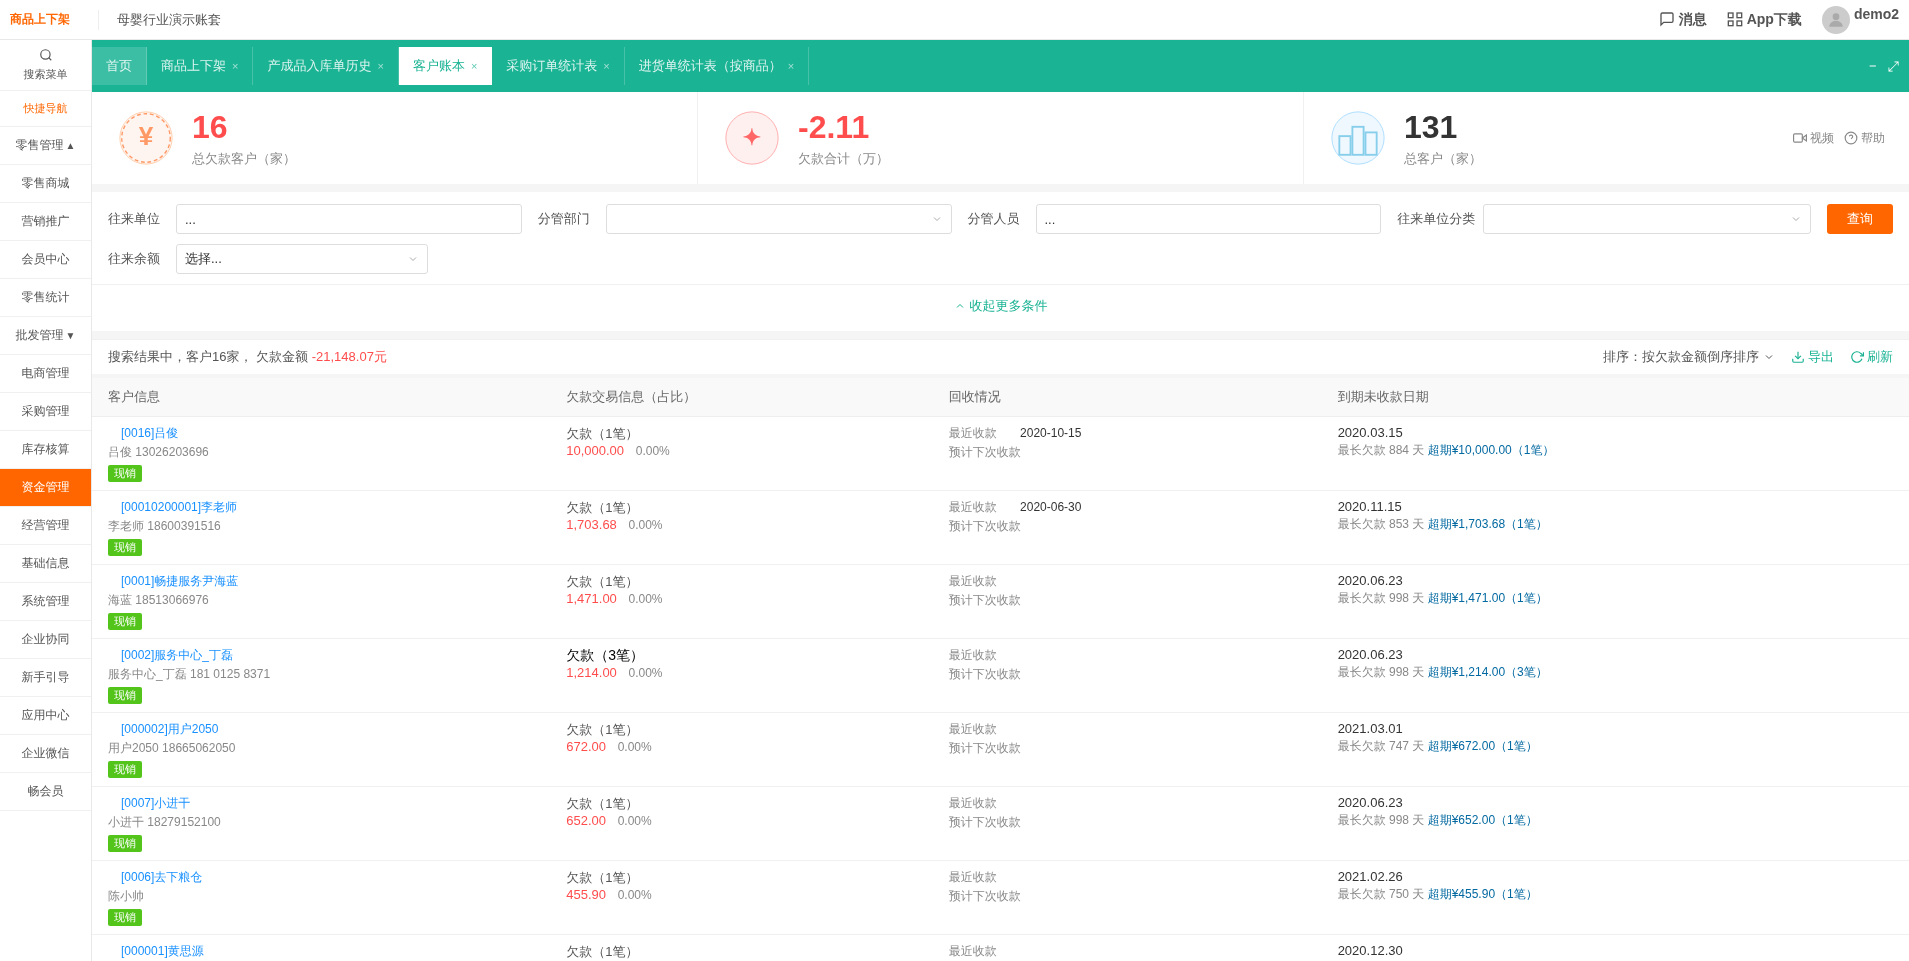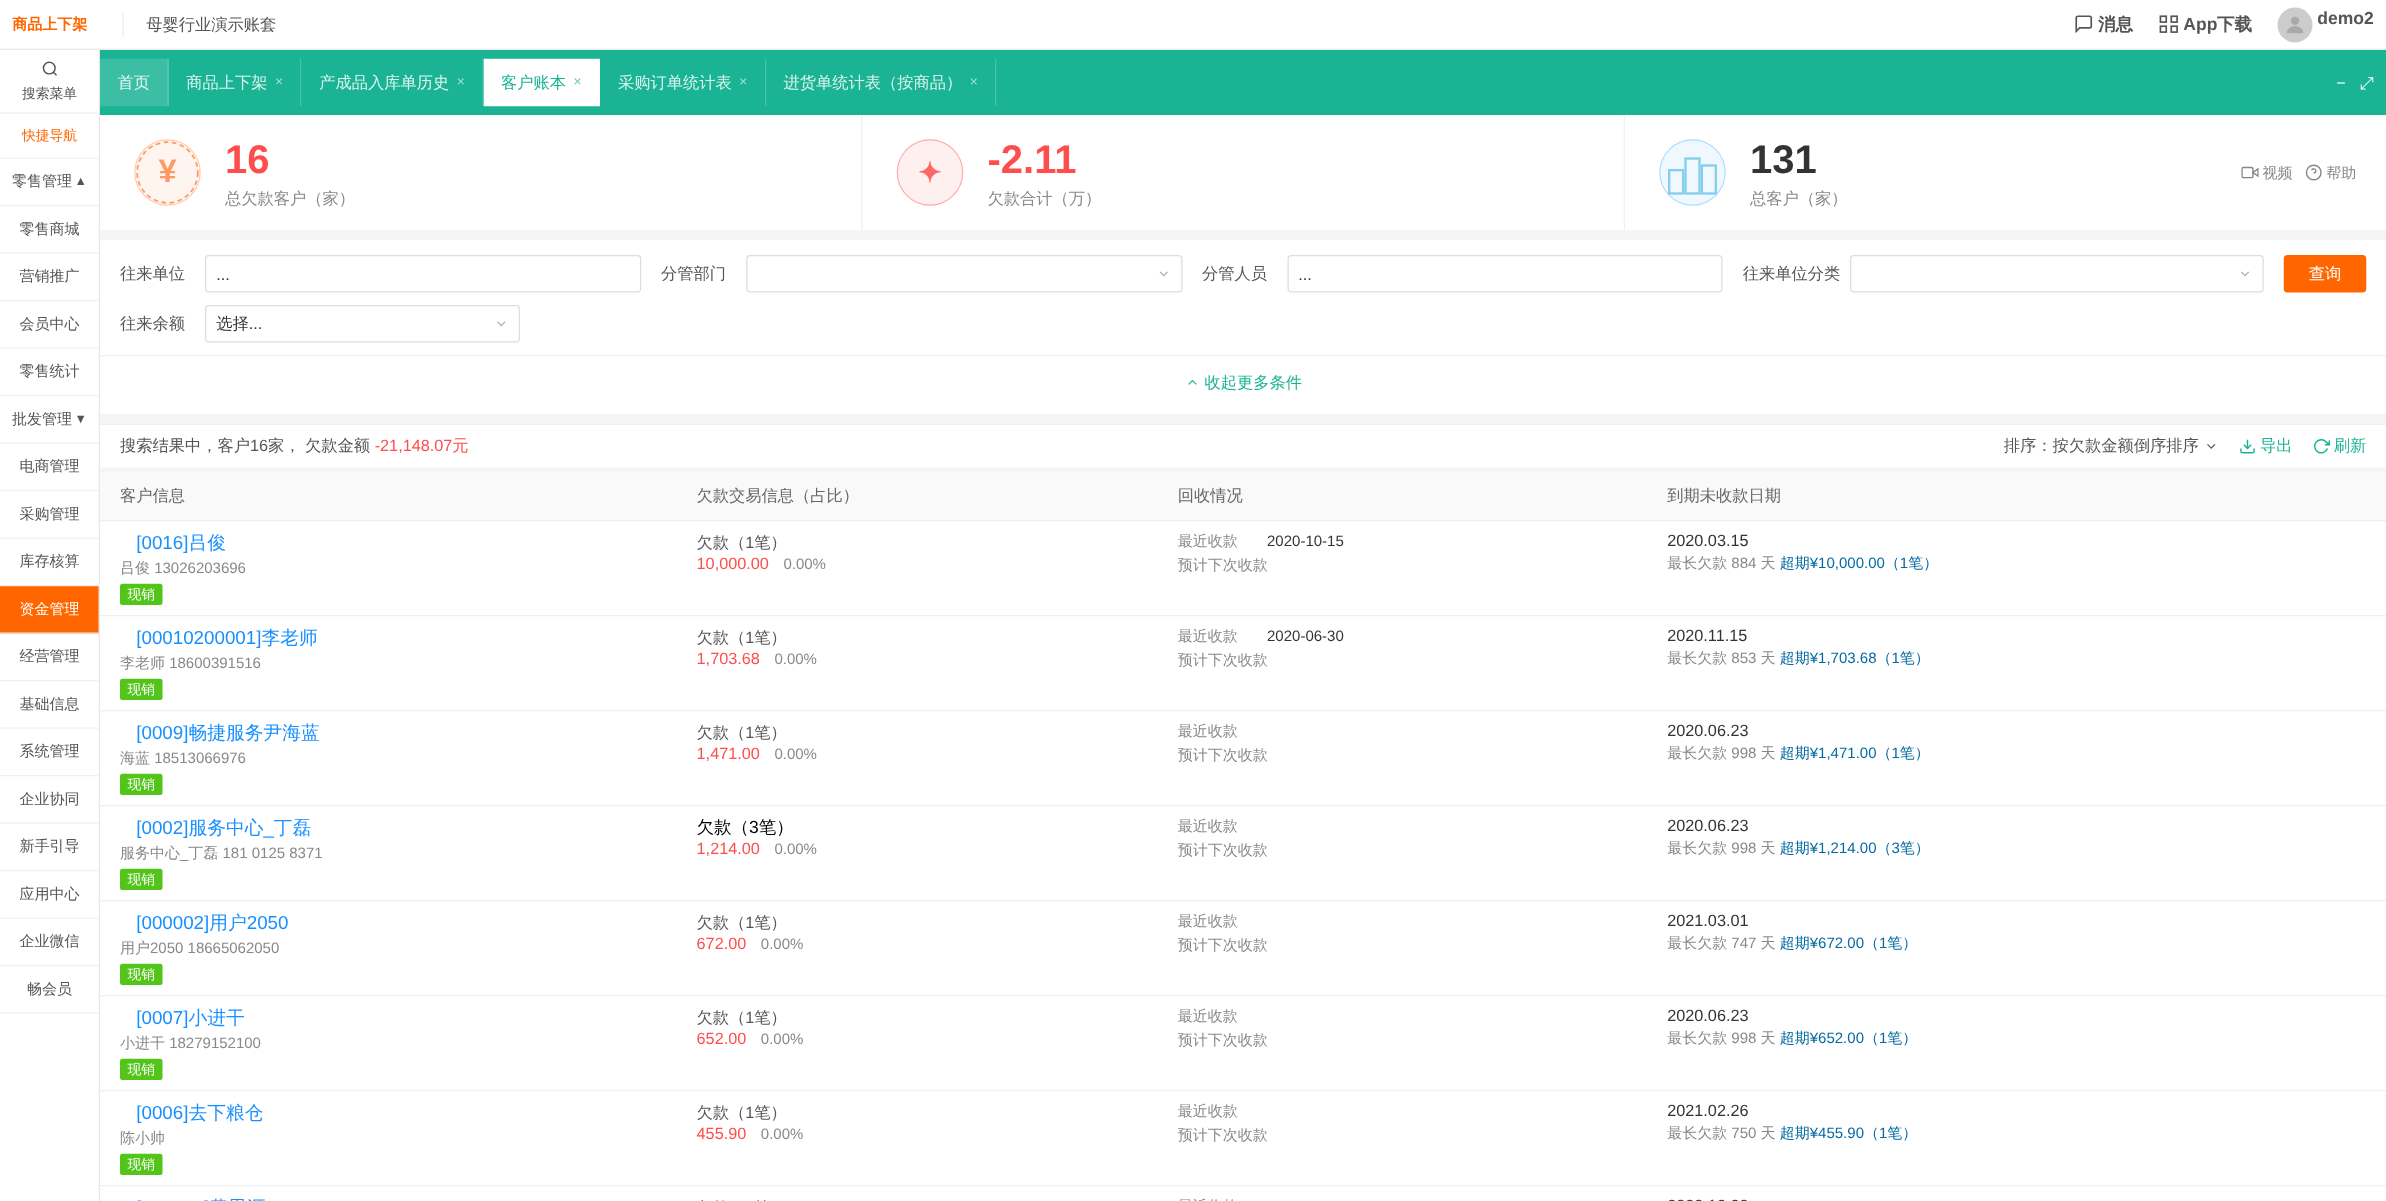--- a/index.html
+++ b/index.html
@@ -11,21 +11,21 @@
     .logo-text { color: #ff6600; font-size: 12px; font-weight: bold; }
     .company-name { flex: 1; font-size: 13px; color: #555; padding: 0 10px; }
     .top-right { display: flex; align-items: center; gap: 20px; margin-left: auto; }
     .top-right-item { display: flex; align-items: flex-start; gap: 4px; font-size: 14px; color: #555; cursor: pointer; font-weight: bold; }
     .avatar { width: 28px; height: 28px; border-radius: 50%; background: #ccc; display: flex; align-items: center; justify-content: center; font-size: 12px; color: #fff; overflow: hidden; }
 
     
     .main-layout { display: flex; height: calc(100vh - 40px); }
 
     
-    .sidebar { width: 80px; background: #fff; border-right: 1px solid #e8e8e8; display: flex; flex-direction: column; overflow-y: auto; }
+    .sidebar { width: 92px; background: #fff; border-right: 1px solid #e8e8e8; display: flex; flex-direction: column; overflow-y: auto; }
     .sidebar-search { padding: 8px 5px; text-align: center; font-size: 12px; color: #555; cursor: pointer; border-bottom: 1px solid #f0f0f0; }
     .sidebar-item { padding: 10px 5px; text-align: center; font-size: 12px; color: #555; cursor: pointer; border-bottom: 1px solid #f0f0f0; }
     .sidebar-item.active { background: #ff6600; color: #fff; }
     .sidebar-item.has-arrow { display: flex; align-items: center; justify-content: center; gap: 2px; }
 
     
     .content-area { flex: 1; display: flex; flex-direction: column; overflow: hidden; }
 
     
     .tab-bar { display: flex; align-items: center; background: #1ab394; height: 52px; overflow: hidden; }
@@ -66,21 +66,21 @@
     .result-info { font-size: 13px; color: #555; }
     .result-info span.highlight { color: #ff4d4d; }
     .result-actions { display: flex; align-items: center; gap: 16px; font-size: 13px; color: #555; }
     .sort-select { display: flex; align-items: center; gap: 4px; cursor: pointer; }
 
     
     .data-table { background: #fff; width: 100%; border-collapse: collapse; }
     .data-table th { background: #f9f9f9; padding: 10px 16px; text-align: left; font-size: 13px; color: #666; border-bottom: 1px solid #eee; font-weight: normal; }
     .data-table td { padding: 8px 16px; border-bottom: 1px solid #f0f0f0; vertical-align: top; }
 
-    .customer-name { color: #1890ff; font-size: 15px; cursor: pointer; padding-left: 13px; }
+    .customer-name { color: #1890ff; font-size: 12px; cursor: pointer; padding-left: 13px; }
     .customer-phone { font-size: 12px; color: #888; margin-top: 2px; }
     .tag { display: inline-block; background: #52c41a; color: #fff; font-size: 11px; padding: 1px 6px; border-radius: 2px; margin-top: 4px; }
     .amount-red { color: #ff4d4d; font-size: 13px; }
     .amount-pct { color: #888; font-size: 12px; margin-left: 8px; }
     .overdue-link { color: #0369a1; font-size: 12px; cursor: pointer; }
     .collection-info { font-size: 12px; color: #888; }
     .collection-date { color: #333; }
     .next-collection { font-size: 12px; color: #888; margin-top: 2px; }
     .due-date-text { font-size: 13px; color: #333; }
     .overdue-days { font-size: 12px; color: #888; margin-top: 2px; }
@@ -441,21 +441,21 @@
       <td>
         <div class="due-date-text">2020.11.15</div>
         <div class="overdue-days">
           最长欠款 853 天 
           <span class="overdue-link">超期¥1,703.68（1笔）</span>
         </div>
       </td>
     </tr>
               <tr>
       <td>
-        <div class="customer-name">[0009]畅捷服务尹海蓝</div>
+        <div class="customer-name">[0001]畅捷服务尹海蓝</div>
         <div class="customer-phone">海蓝  18513066976</div>
         <span class="tag">现销</span>
       </td>
       <td>
         <div style="font-size:13px;color:#555;">欠款（1笔）</div>
         <div>
           <span class="amount-red">1,471.00</span>
           <span class="amount-pct">0.00%</span>
         </div>
       </td>

